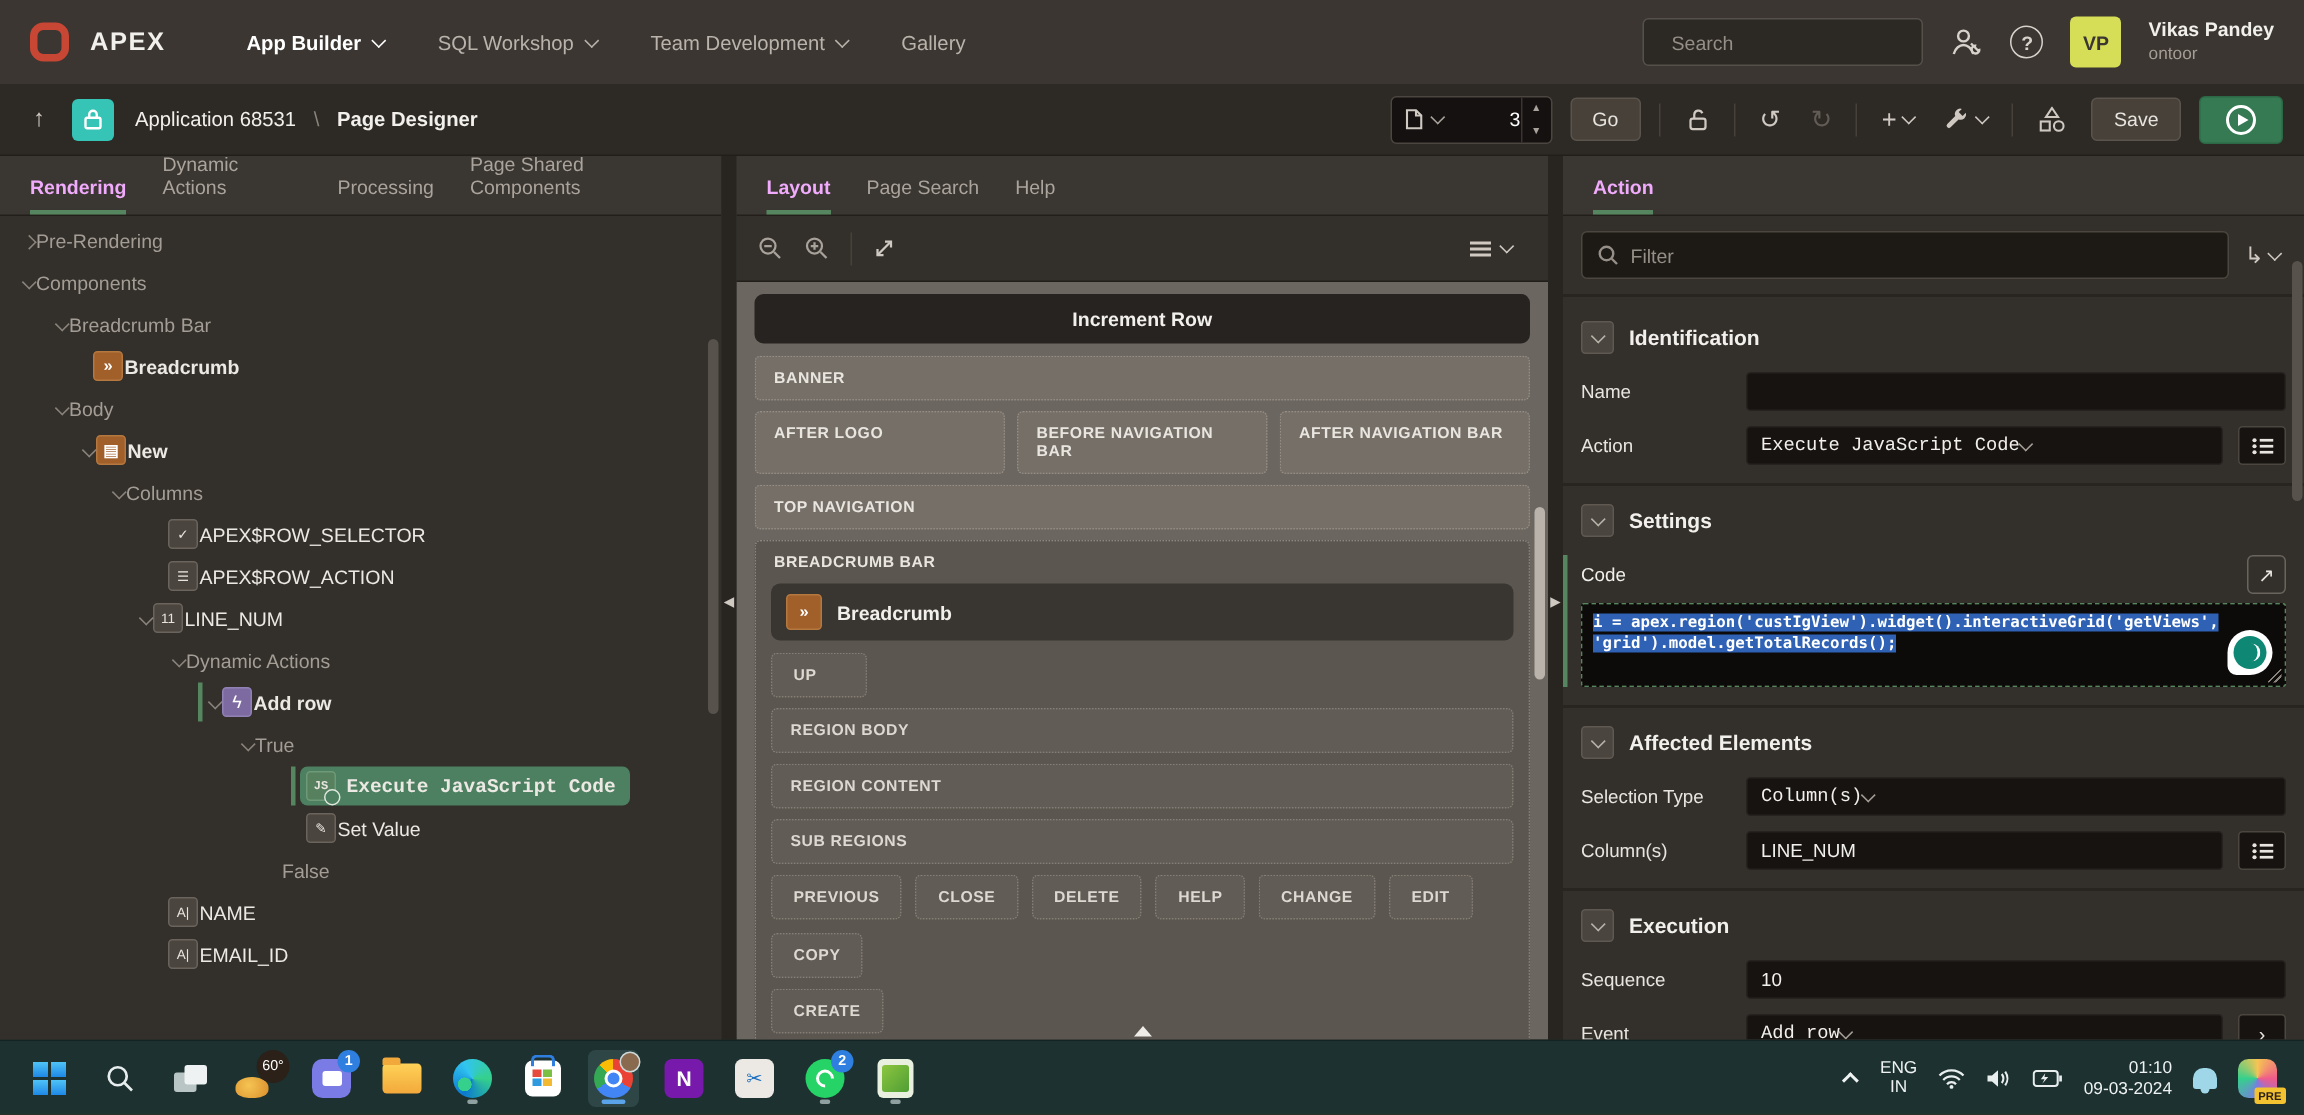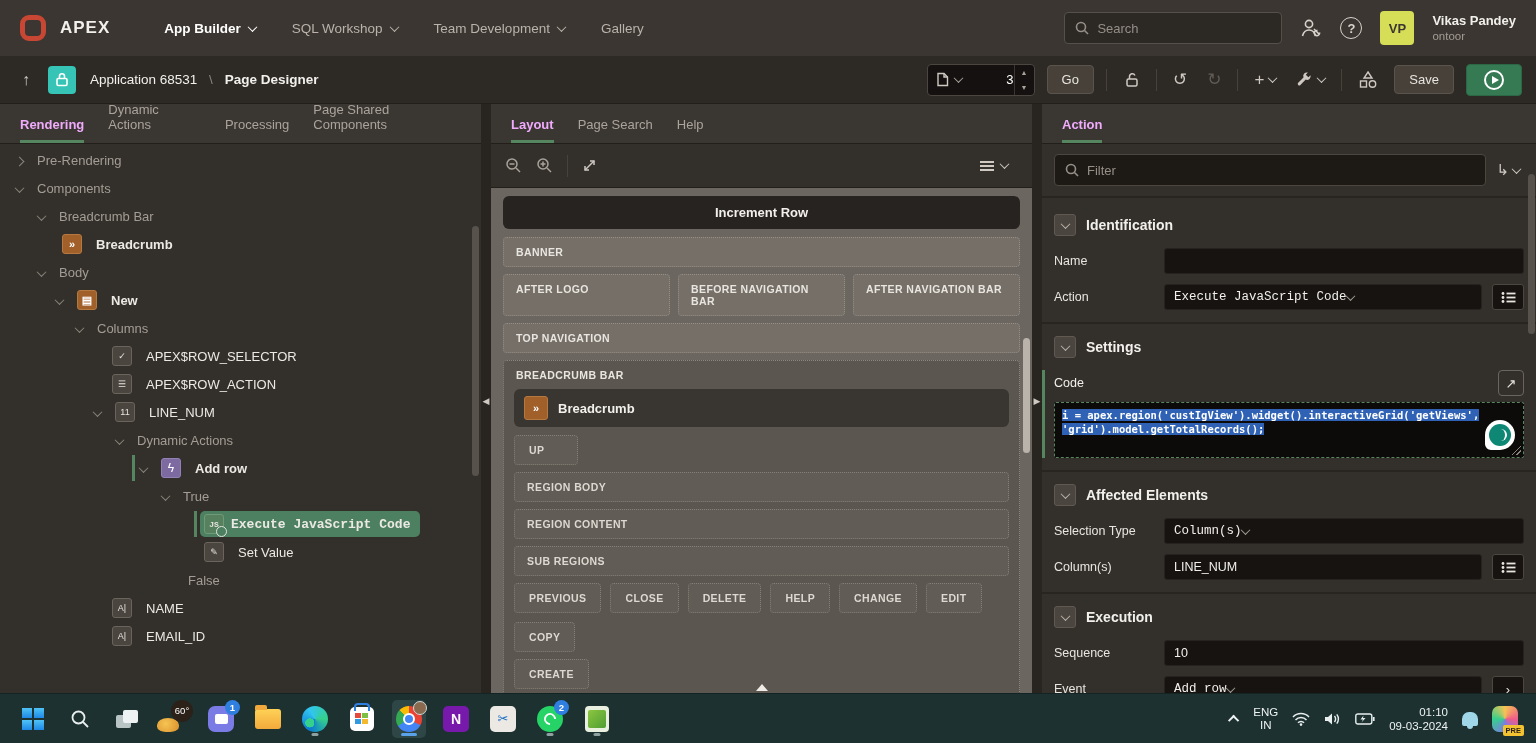--- a/index.html
+++ b/index.html
@@ -9,21 +9,21 @@
   
   .hdr { height:56px; background:#3b3631; display:flex; align-items:center; padding:0 20px; }
   .apex-logo { width:26px; height:26px; border:5px solid #c74634; border-radius:9px; margin-right:14px; }
   .brand { font-weight:bold; font-size:17px; letter-spacing:1px; margin-right:40px; }
   .nav { display:flex; gap:8px; }
   .nav-item { color:#b9b3ab; font-size:13.5px; padding:10px 14px; display:flex; align-items:center; gap:8px; cursor:pointer; }
   .nav-item.active { color:#fff; font-weight:bold; }
   .chev { width:7px; height:7px; border-right:1.5px solid currentColor; border-bottom:1.5px solid currentColor; transform:rotate(45deg) translate(-1px,-1px); display:inline-block; }
   .chev.r { transform:rotate(-45deg); }
   .hdr-right { margin-left:auto; display:flex; align-items:center; gap:18px; }
-  .searchbox { width:218px; height:32px; background:#2c2824; border:1px solid #55504a; border-radius:4px; display:flex; align-items:center; padding:0 10px; gap:8px; }
+  .searchbox { width:187px; height:32px; background:#2c2824; border:1px solid #55504a; border-radius:4px; display:flex; align-items:center; padding:0 10px; gap:8px; }
   .searchbox input { background:transparent; border:none; outline:none; color:#e8e4df; font-size:13px; width:160px; font-family:inherit; }
   .searchbox input::placeholder, .filterbox input::placeholder { color:#958f87; }
   .hicon { color:#d7d2cb; display:flex; align-items:center; justify-content:center; cursor:pointer; }
   .help-circ { width:22px; height:22px; border:1.6px solid #d7d2cb; border-radius:50%; font-size:13px; font-weight:bold; display:flex; align-items:center; justify-content:center; }
   .avatar { width:34px; height:34px; background:#d6de58; color:#3b3631; border-radius:4px; font-weight:bold; font-size:13px; display:flex; align-items:center; justify-content:center; }
   .uname { font-size:13px; font-weight:bold; line-height:15px; }
   .uws { font-size:11.5px; color:#a49d95; font-weight:normal; }
 
   
   .tbar { height:48px; background:#2d2925; border-bottom:1px solid #221f1b; display:flex; align-items:center; padding:0 14px; gap:10px; }
@@ -58,21 +58,21 @@
   .ptab.active::after { content:""; position:absolute; left:10px; right:10px; bottom:0; height:3px; background:#55865f; }
 
   
   .tree-head { display:flex; align-items:center; padding:10px 12px; gap:10px; }
   .pgtile { width:24px; height:24px; background:#4a453e; border:1px solid #6a645c; border-radius:3px; display:flex; align-items:center; justify-content:center; }
   .tree-head .t { font-size:13.5px; font-weight:bold; flex:1; }
   .menu-btn { border:1px solid #5a544d; border-radius:4px; height:30px; padding:0 10px; display:flex; align-items:center; gap:7px; color:#cfc9c2; cursor:pointer; background:#3a352f; }
   .burger { width:14px; height:10px; border-top:2px solid #cfc9c2; border-bottom:2px solid #cfc9c2; position:relative; }
   .burger::after { content:""; position:absolute; left:0; right:0; top:2px; height:2px; background:#cfc9c2; }
   .tree { flex:1; overflow:hidden; position:relative; padding-top:2px; }
-  .trow { height:28px; display:flex; align-items:center; gap:14px; font-size:13px; color:#ece9e4; position:relative; cursor:pointer; }
+  .trow { height:28px; display:flex; align-items:center; gap:1px; font-size:13px; color:#ece9e4; position:relative; cursor:pointer; }
   .trow .gray { color:#a49d95; }
   .trow .b { font-weight:bold; }
   .tchev { color:#8a847c; flex:none; }
   .ti { width:20px; height:20px; flex:none; background:#4a453e; border:1px solid #6a645c; border-radius:3px; display:flex; align-items:center; justify-content:center; font-size:9px; color:#e8e4df; }
   .ti.orange { background:#a15f2a; border-color:#b5783f; color:#fff; font-weight:bold; font-size:11px; }
   .ti.purple { background:#7d6aa0; border-color:#94190; border-color:#9181b5; color:#fff; font-size:12px; }
   .ti.jsgreen { background:#57805f; border-color:#6f9a77; font-size:8px; font-weight:bold; position:relative; }
   .ti.jsgreen::after { content:""; position:absolute; right:-4px; bottom:-4px; width:9px; height:9px; border:1.2px solid #dfe7df; border-radius:50%; background:#4d8060; }
   .pill { display:inline-flex; align-items:center; gap:7px; padding:3px 10px 3px 4px; border-radius:5px; }
   .pill.sel { background:#4d8060; }

